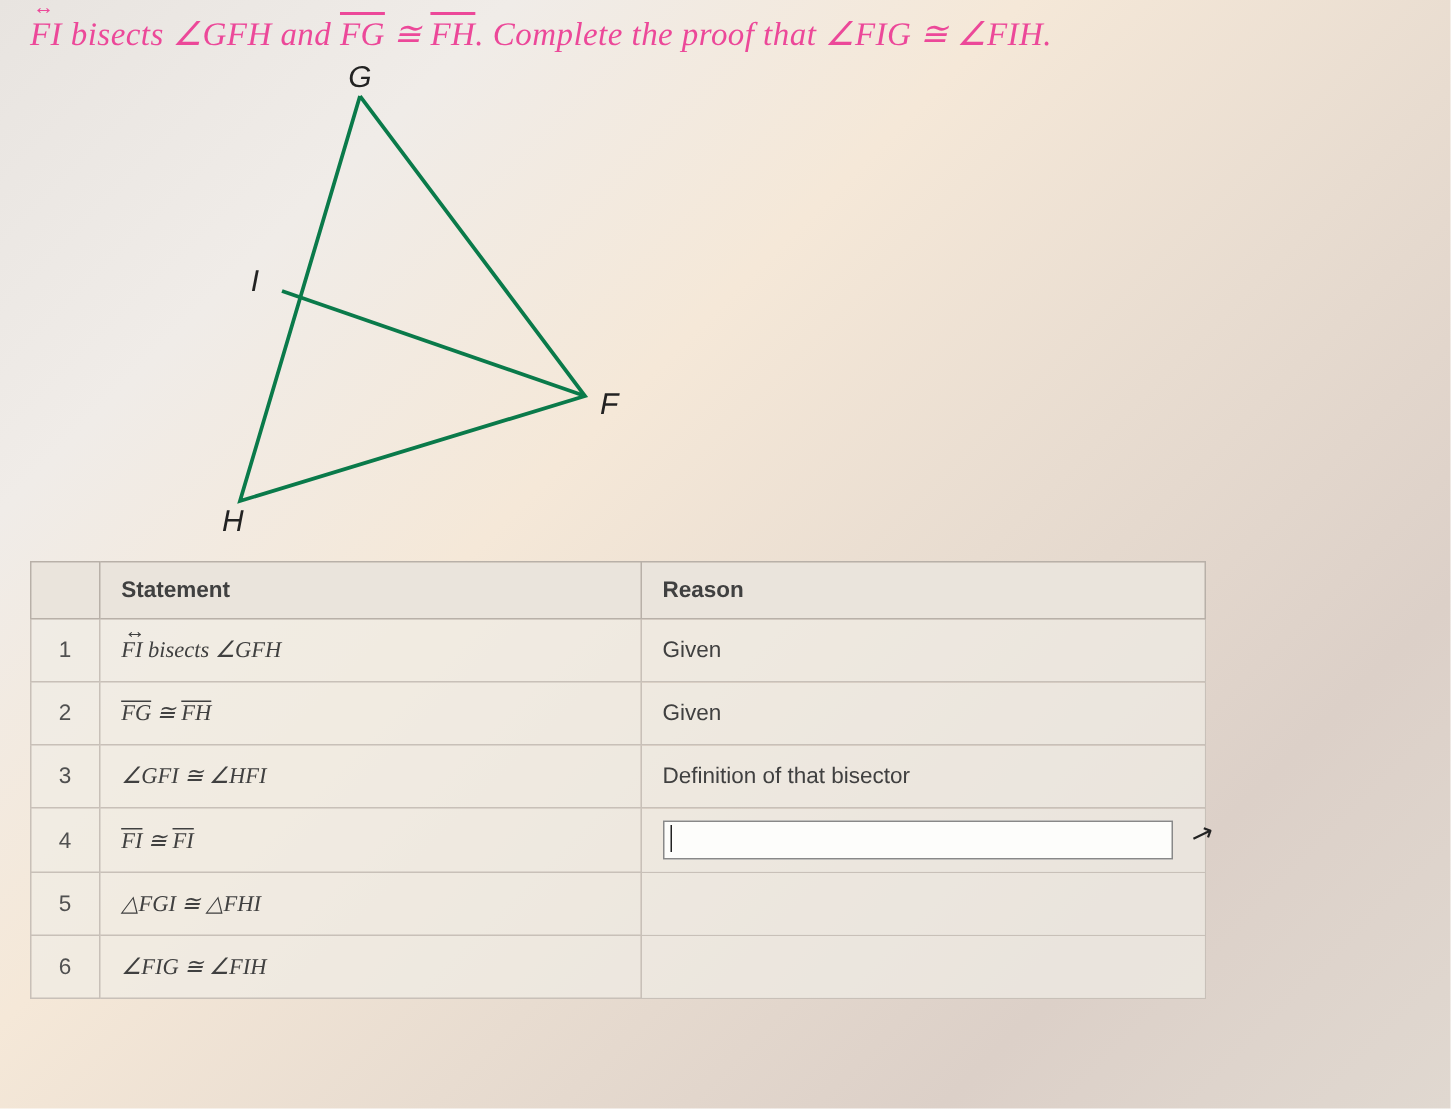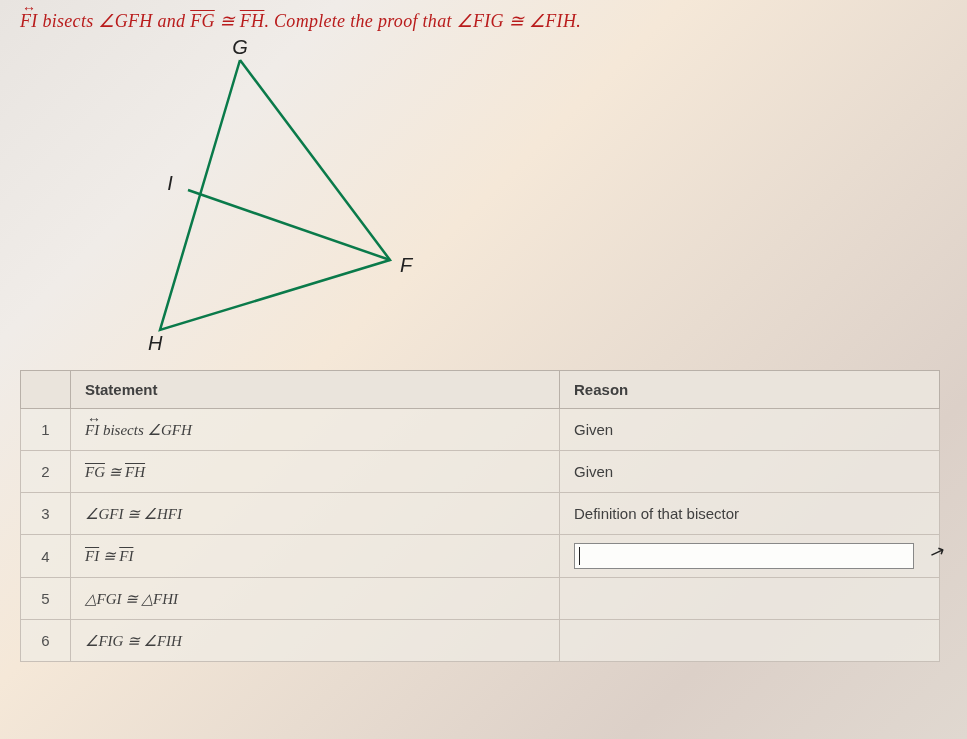--- a/index.html
+++ b/index.html
@@ -6,24 +6,24 @@
   body {
     font-family: Verdana, Geneva, sans-serif;
     background: linear-gradient(135deg, #e8e4e0 0%, #f0ece8 20%, #f5e8d8 40%, #e8dcd0 60%, #dcd0c8 80%, #e0d8d0 100%);
     width: 967px;
     height: 739px;
     padding: 10px 20px;
     color: #3a3a3a;
     position: relative;
   }
   .problem-text {
-    font-size: 18px;
+    font-size: 22px;
     font-style: italic;
     font-family: Georgia, serif;
-    color: #b91c1c;
+    color: #ec4899;
     margin-bottom: 8px;
     letter-spacing: 0.3px;
   }
   .overline { text-decoration: overline; font-style: italic; }
   .doublearrow {
     position: relative;
     display: inline-block;
     font-style: italic;
   }
   .doublearrow::before {
@@ -33,21 +33,21 @@
     left: 2px;
     font-size: 14px;
     font-style: normal;
   }
   .diagram-area {
     width: 360px;
     height: 320px;
     margin: 0 0 10px 80px;
   }
   .proof-table {
-    width: 920px;
+    width: 784px;
     border-collapse: collapse;
     font-size: 15px;
     color: #404040;
   }
   .proof-table th {
     text-align: left;
     font-weight: bold;
     padding: 10px 14px;
     border: 1px solid #b8b0a8;
     background: #eae4dc;

